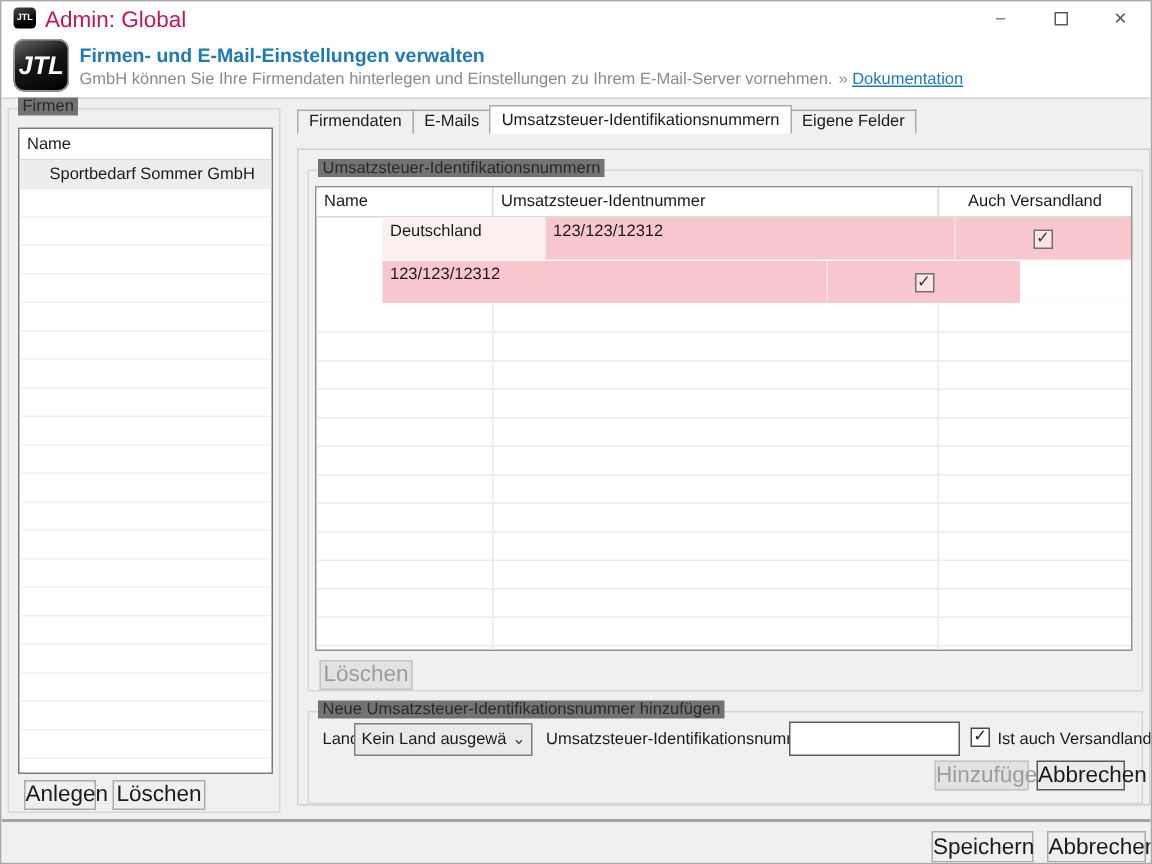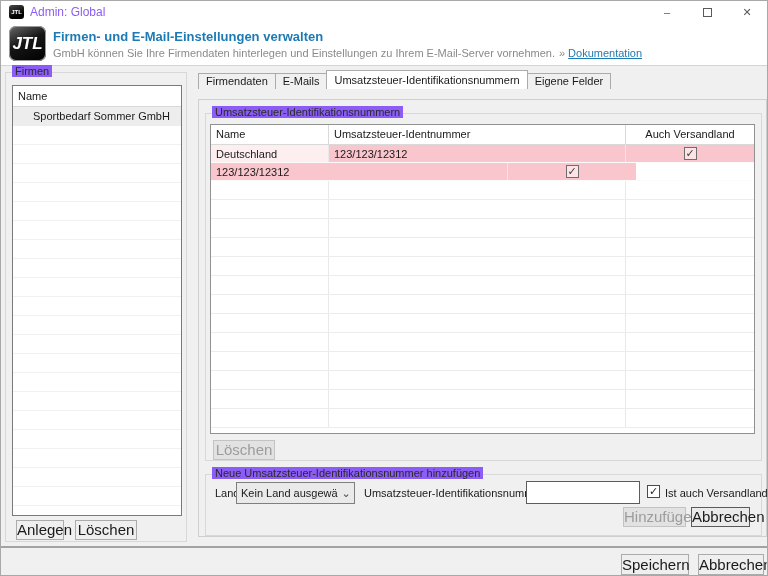--- a/index.html
+++ b/index.html
@@ -3,38 +3,38 @@
 <meta charset="utf-8">
 <style>
   * { margin:0; padding:0; box-sizing:border-box; }
   html,body { width:768px; height:576px; }
   body { font-family:"Liberation Sans", sans-serif; font-size:11px; color:#1a1a1a; background:#fff; }
   .window { position:absolute; left:0; top:0; width:768px; height:576px; background:#fff; border:1px solid #a8a8a8; overflow:hidden; }
 
   
   .titlebar { position:absolute; left:0; top:0; width:100%; height:22px; background:#fff; }
   .app-icon { position:absolute; left:8px; top:4px; width:15px; height:14px; background:linear-gradient(160deg,#4a4a4a,#000 70%); border-radius:3px; color:#fff; font-weight:bold; font-size:6px; display:flex; align-items:center; justify-content:center; }
-  .titlebar-title { position:absolute; left:29px; top:4px; font-size:12px; color:#8b5cf6; }
+  .titlebar-title { position:absolute; left:29px; top:4px; font-size:15px; color:#be185d; }
   .win-controls { position:absolute; right:0; top:0; height:22px; display:flex; }
   .win-btn { width:40px; height:22px; display:flex; align-items:center; justify-content:center; color:#5a5a5a; font-size:11px; cursor:default; }
   .max-box { display:inline-block; width:9px; height:9px; border:1px solid #5a5a5a; }
 
   
   .header { position:absolute; left:0; top:22px; width:100%; height:42px; background:#fff; }
   .logo { position:absolute; left:8px; top:3px; width:37px; height:35px; background:linear-gradient(155deg,#6a6a6a 0%,#161616 45%,#000 100%); border-radius:7px; box-shadow: inset 0 0 0 1px #9a9a9a; color:#fff; font-weight:bold; font-style:italic; font-size:17px; display:flex; align-items:center; justify-content:center; }
   .header-title { position:absolute; left:52px; top:6px; font-size:13px; font-weight:bold; color:var(--accent-blue); }
   .header-subtitle { position:absolute; left:52px; top:24px; font-size:11px; color:#8a8a8a; }
   .link-prefix { margin-left:4px; color:#8a8a8a; }
   .doc-link { color:var(--accent-blue); text-decoration:underline; margin-left:3px; cursor:pointer; }
 
   
   .content { position:absolute; left:0; top:64px; width:768px; height:481px; background:#f0f0f0; border-top:1px solid #d4d4d4; }
 
   .groupbox { position:absolute; border:1px solid #d8d8d8; }
-  .legend { position:absolute; top:-8px; left:6px; background:#8b5cf6; padding:0 3px; color:#2a2a2a; white-space:nowrap; }
+  .legend { position:absolute; top:-8px; left:6px; background:#737373; padding:0 3px; color:#2a2a2a; white-space:nowrap; }
 
   
   .gb-firmen { left:4px; top:6px; width:182px; height:470px; }
   .listbox { position:absolute; left:6px; top:12px; width:170px; height:431px; background:#fff; border:1px solid #7a7a7a; overflow:hidden; }
   .list-header { height:21px; line-height:20px; padding-left:5px; border-bottom:1px solid #d9d9d9; color:#1a1a1a; }
   .list-item { height:19px; line-height:19px; padding-left:20px; background:#ededed; white-space:nowrap; overflow:hidden; }
   .list-filler { height:19px; border-bottom:1px solid #f1f1f1; }
   .btn { position:absolute; background:#efefef; border:1px solid #ababab; font-family:inherit; font-size:15px; color:#1a1a1a; text-align:center; line-height:18px; cursor:default; }
   .btn-anlegen { left:10px; top:447px; width:48px; height:20px; }
   .btn-firmen-loeschen { left:69px; top:447px; width:62px; height:20px; }
@@ -46,21 +46,21 @@
   .tabpanel { position:absolute; left:197px; top:33px; width:569px; height:438px; background:#f0f0f0; border:1px solid #cfcfcf; z-index:1; }
 
   
   .gb-vat { left:6px; top:13px; width:557px; height:348px; }
   .vat-table { position:absolute; left:4px; top:10px; width:545px; height:310px; background:#fff; border:1px solid #919191; overflow:hidden; }
   .thead { display:flex; height:20px; border-bottom:1px solid #d9d9d9; background:#fff; }
   .th { line-height:19px; border-right:1px solid #d9d9d9; }
   .th.c-name { width:118px; padding-left:5px; }
   .th.c-vatid { width:297px; padding-left:5px; }
   .th.c-ship { width:128px; border-right:none; text-align:center; }
-  .trow { display:flex; height:18px; border-bottom:1px solid #fbfbfb; }
+  .trow { display:flex; height:29px; border-bottom:1px solid #fbfbfb;margin-left:44px; }
   .trow-filler { display:flex; height:19px; border-bottom:1px solid #ececec; }
   .cell { line-height:18px; border-right:1px solid #e9e9e9; height:100%; }
   .cell.c-name { width:118px; padding-left:5px; }
   .cell.c-vatid { width:297px; padding-left:5px; }
   .cell.c-ship { width:128px; border-right:none; display:flex; align-items:center; justify-content:center; }
   .cell.pink { background:var(--row-error-pink); }
   .cell.pinklight { background:var(--row-error-pink-light); }
   .cell.selgray { background:var(--selected-gray); }
   .tbl-check { width:13px; height:13px; border:1px solid #6e6e6e; background:rgba(255,255,255,0.5); display:flex; align-items:center; justify-content:center; font-size:11px; color:#3b3b3b; line-height:11px; }
   .btn-vat-loeschen { left:7px; top:326px; width:62px; height:20px; }

